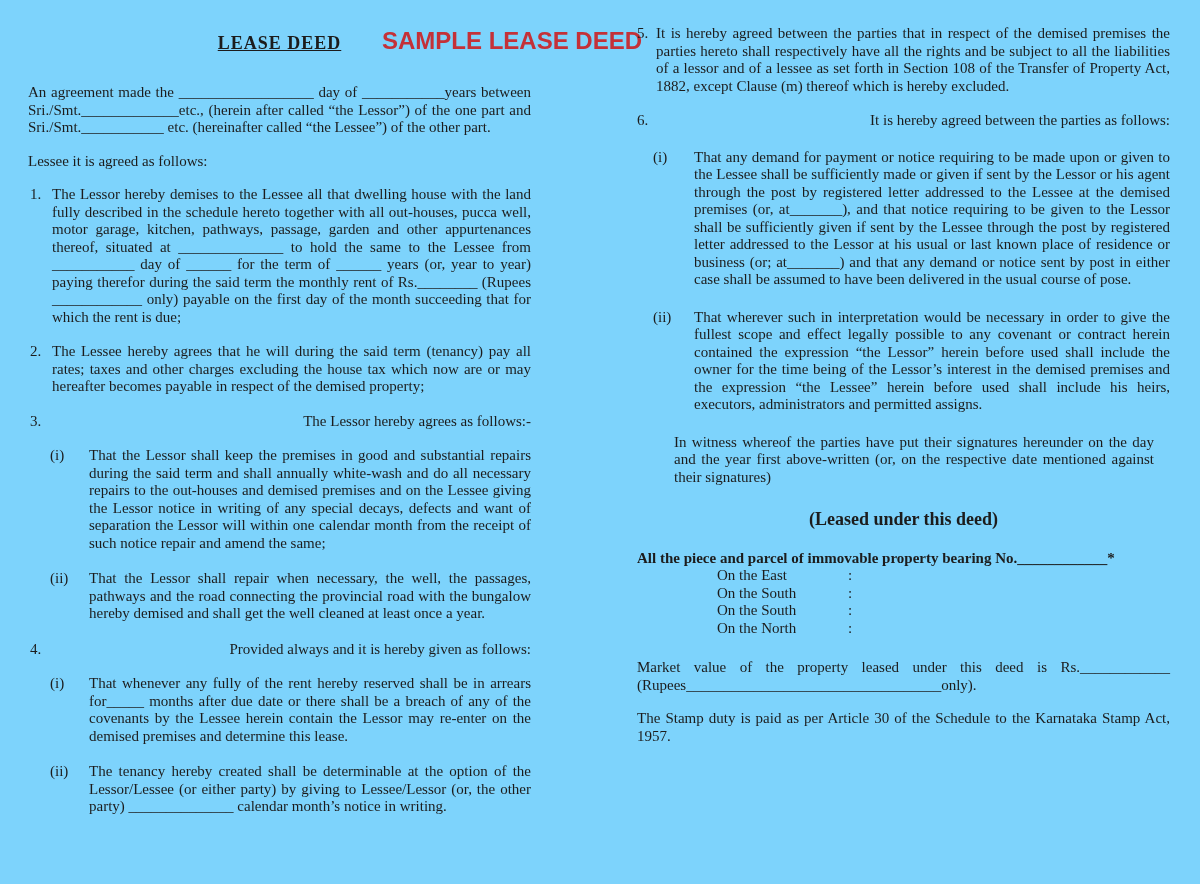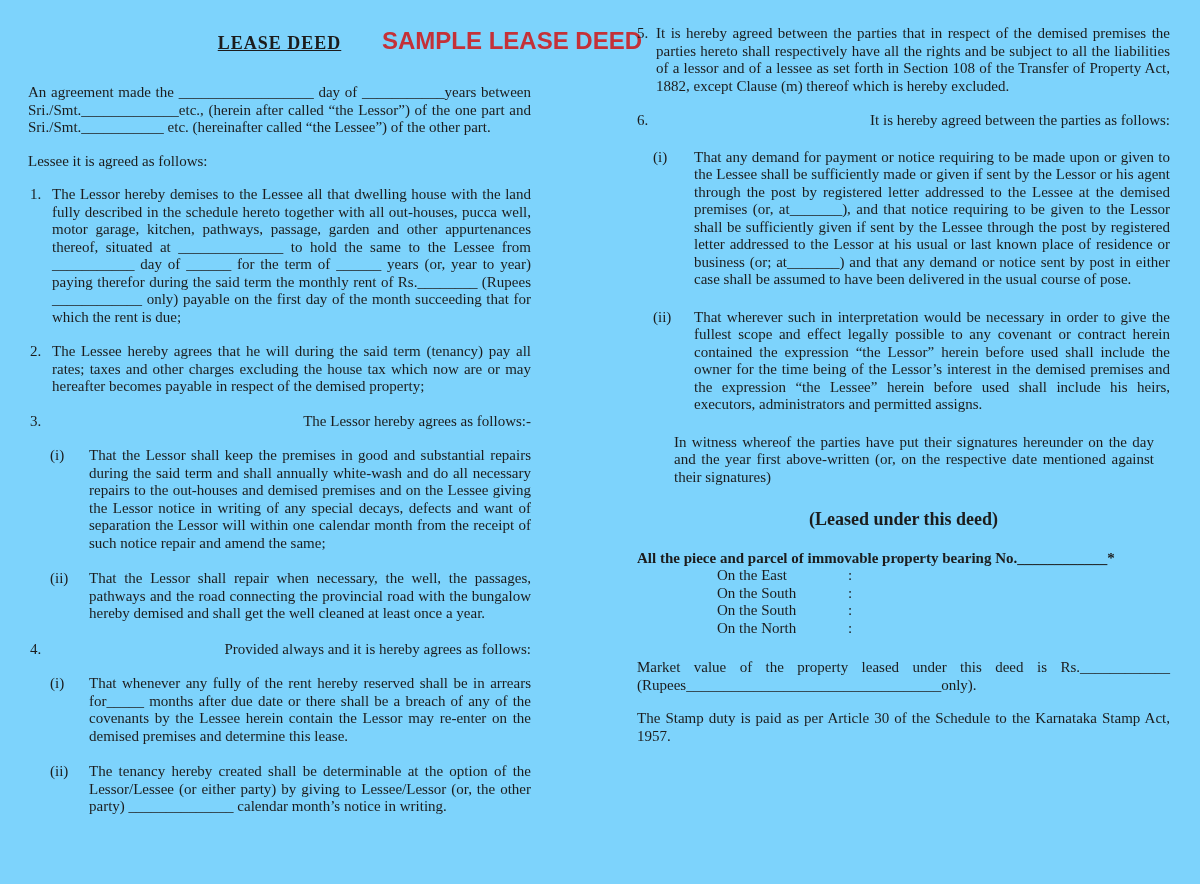--- a/index.html
+++ b/index.html
@@ -94,21 +94,21 @@
       <div class="body">That the Lessor shall keep the premises in good and substantial repairs during the said term and shall annually white-wash and do all necessary repairs to the out-houses and demised premises and on the Lessee giving the Lessor notice in writing of any special decays, defects and want of separation the Lessor will within one calendar month from the receipt of such notice repair and amend the same;</div>
     </div>
 
     <div class="sub">
       <span class="num">(ii)</span>
       <div class="body">That the Lessor shall repair when necessary, the well, the passages, pathways and the road connecting the provincial road with the bungalow hereby demised and shall get the well cleaned at least once a year.</div>
     </div>
 
     <div class="clause no-justify">
       <span class="num">4.</span>
-      <div class="body">Provided always and it is hereby agrees as follows:</div>
+      <div class="body">Provided always and it is hereby given as follows:</div>
     </div>
 
     <div class="sub">
       <span class="num">(i)</span>
       <div class="body">That whenever any fully of the rent hereby reserved shall be in arrears for_____ months after due date or there shall be a breach of any of the covenants by the Lessee herein contain the Lessor may re-enter on the demised premises and determine this lease.</div>
     </div>
 
     <div class="sub">
       <span class="num">(ii)</span>
       <div class="body">The tenancy hereby created shall be determinable at the option of the Lessor/Lessee (or either party) by giving to Lessee/Lessor (or, the other party) ______________ calendar month’s notice in writing.</div>

